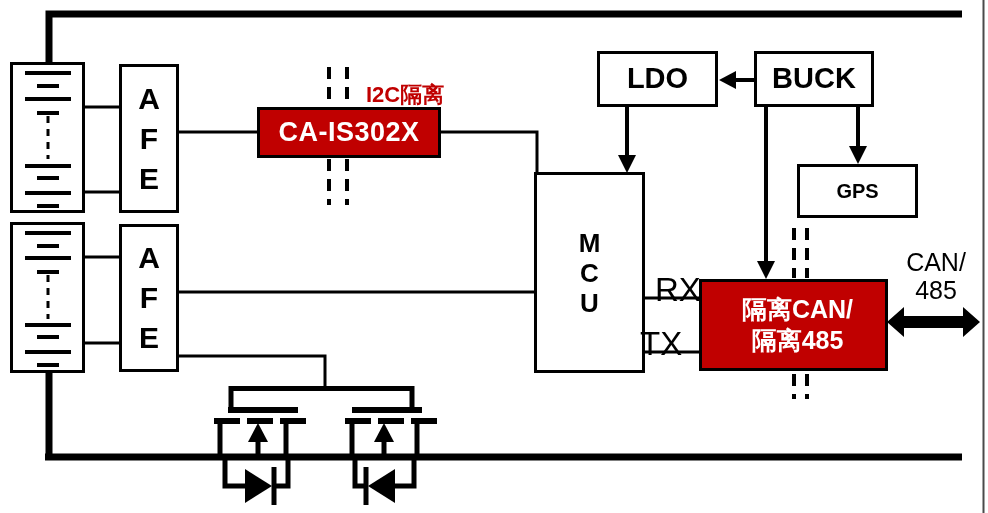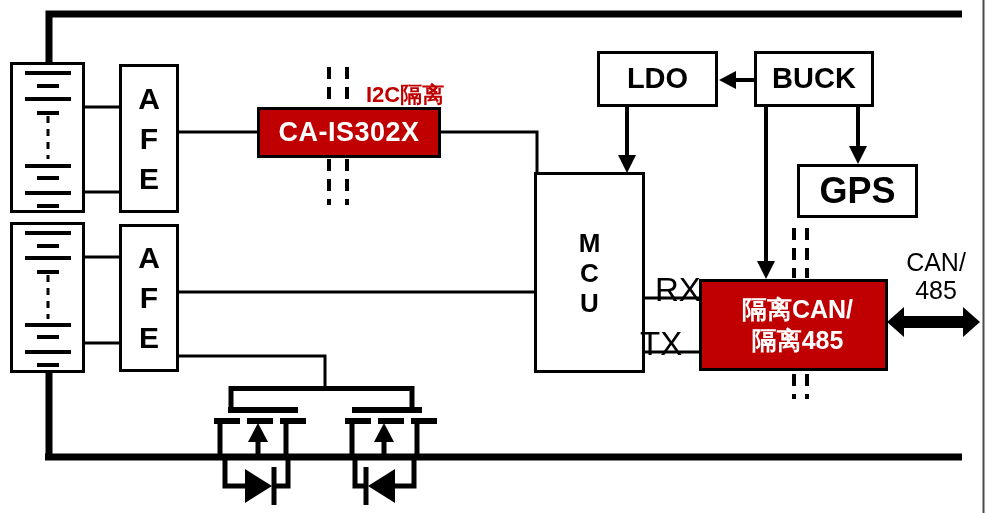--- a/index.html
+++ b/index.html
@@ -12,21 +12,21 @@
     position:absolute;box-sizing:border-box;border:3px solid #000;background:#fff;
     display:flex;align-items:center;justify-content:center;text-align:center;
     font-weight:bold;color:#000;line-height:1.15;
   }
   .box span{white-space:pre-line;display:block;}
   .red{background:#c00000;color:#fff;border-color:#000;}
   .lbl{position:absolute;white-space:pre-line;line-height:1.1;}
   .afe{font-size:30px;line-height:40px;}
   .mcu{font-size:26px;line-height:30px;}
   .pwr{font-size:29px;}
-  .gps{font-size:36px;}
+  .gps{font-size:20px;}
   .ca{font-size:27px;letter-spacing:.5px;}
   .caniso{font-size:25px;line-height:31px;padding-left:8px;}
   .rxtx{font-size:33px;font-weight:400;}
   .canlbl{font-size:25px;text-align:center;width:80px;}
   .i2c{font-size:22px;font-weight:bold;color:#c00000;}
 </style>
 </head>
 <body>
 
 <div class="stage">

